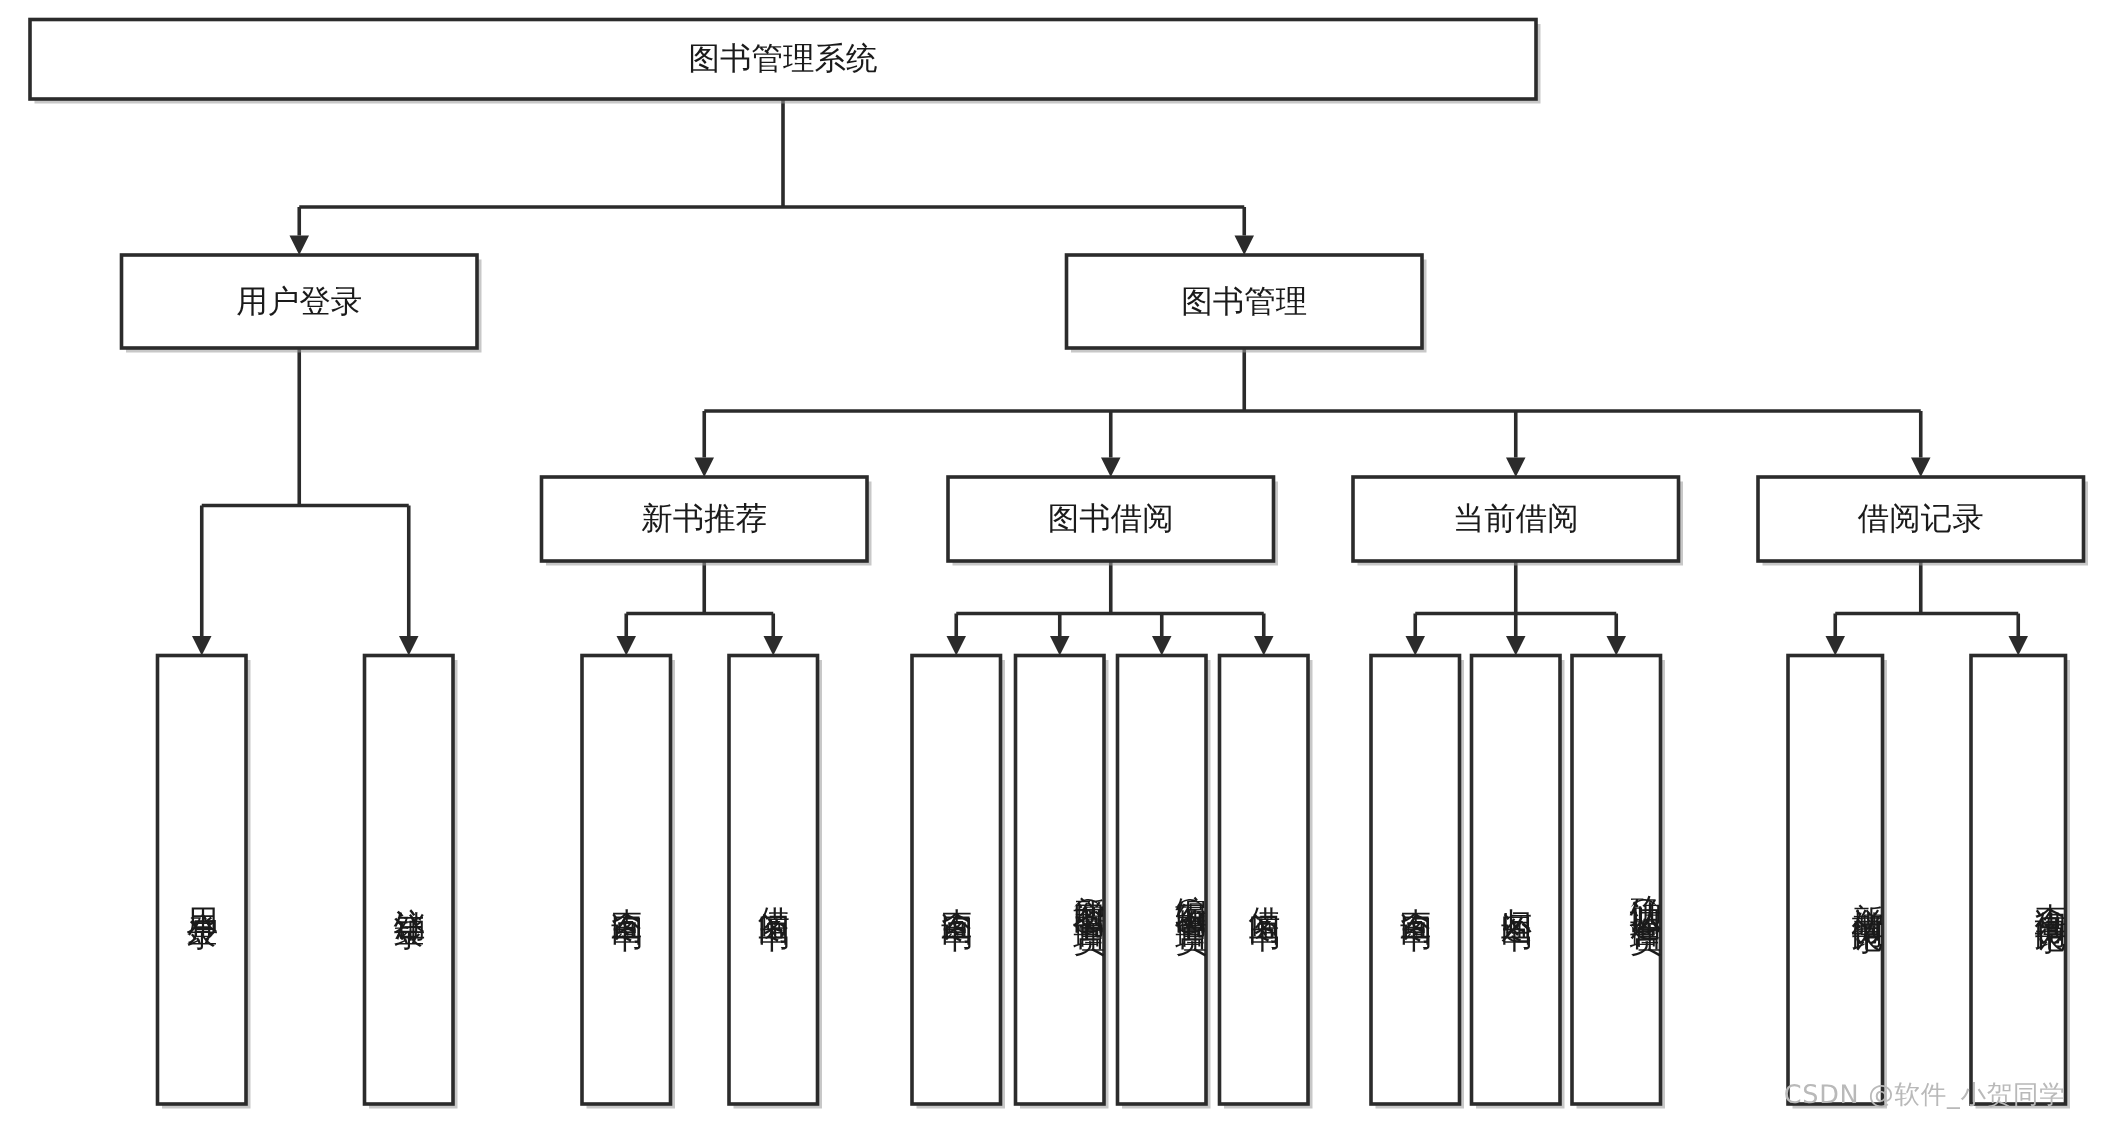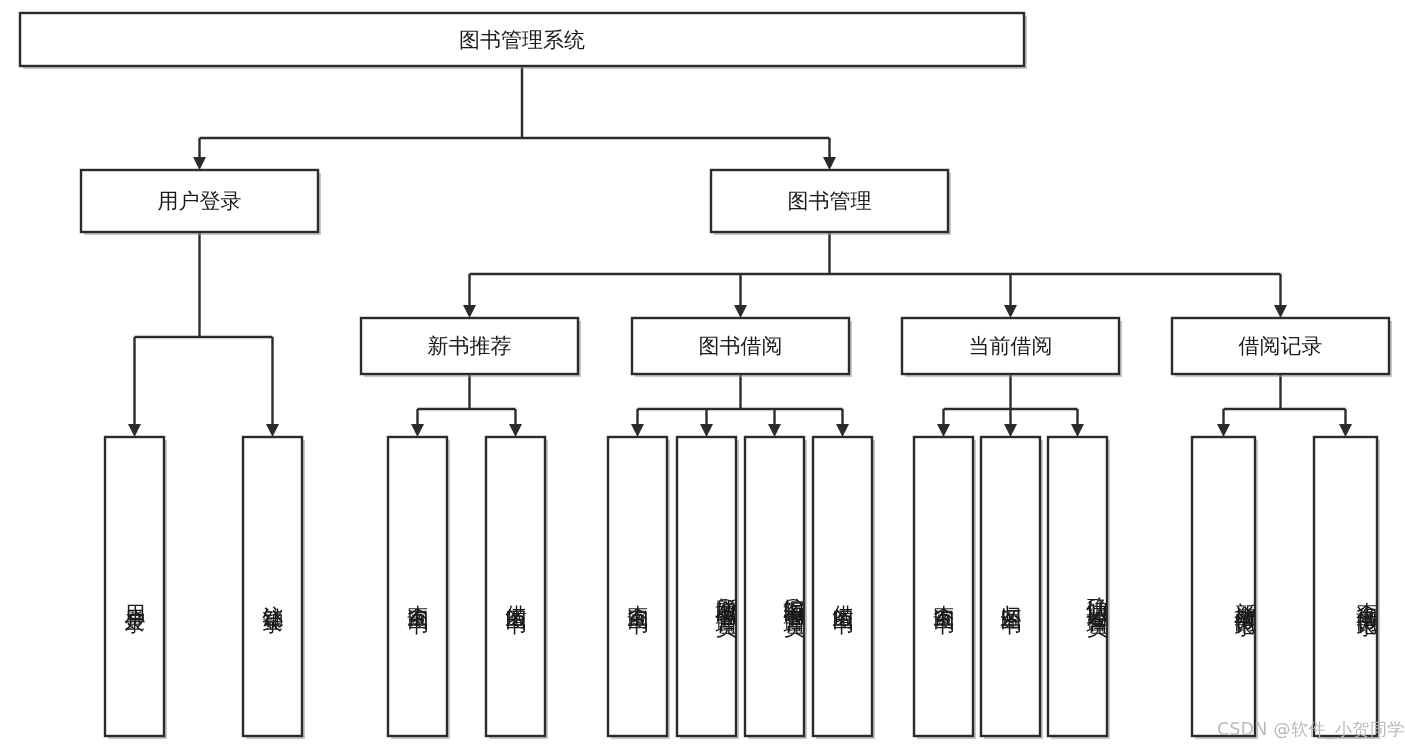--- a/index.html
+++ b/index.html
@@ -59,21 +59,21 @@
     letter-spacing: 3px;
     color: #1a1a1a;
     display: flex;
     align-items: flex-start;
     justify-content: center;
     white-space: nowrap;
     pointer-events: none;
   }
   .watermark {
     position: absolute;
-    right: 0;
+    right: 28px;
     bottom: 6px;
     font-family: "DejaVu Sans", "Liberation Sans", sans-serif;
     font-size: 17px;
     color: #b9b9b9;
     letter-spacing: .5px;
     white-space: nowrap;
   }
 </style>
 </head>
 <body>

